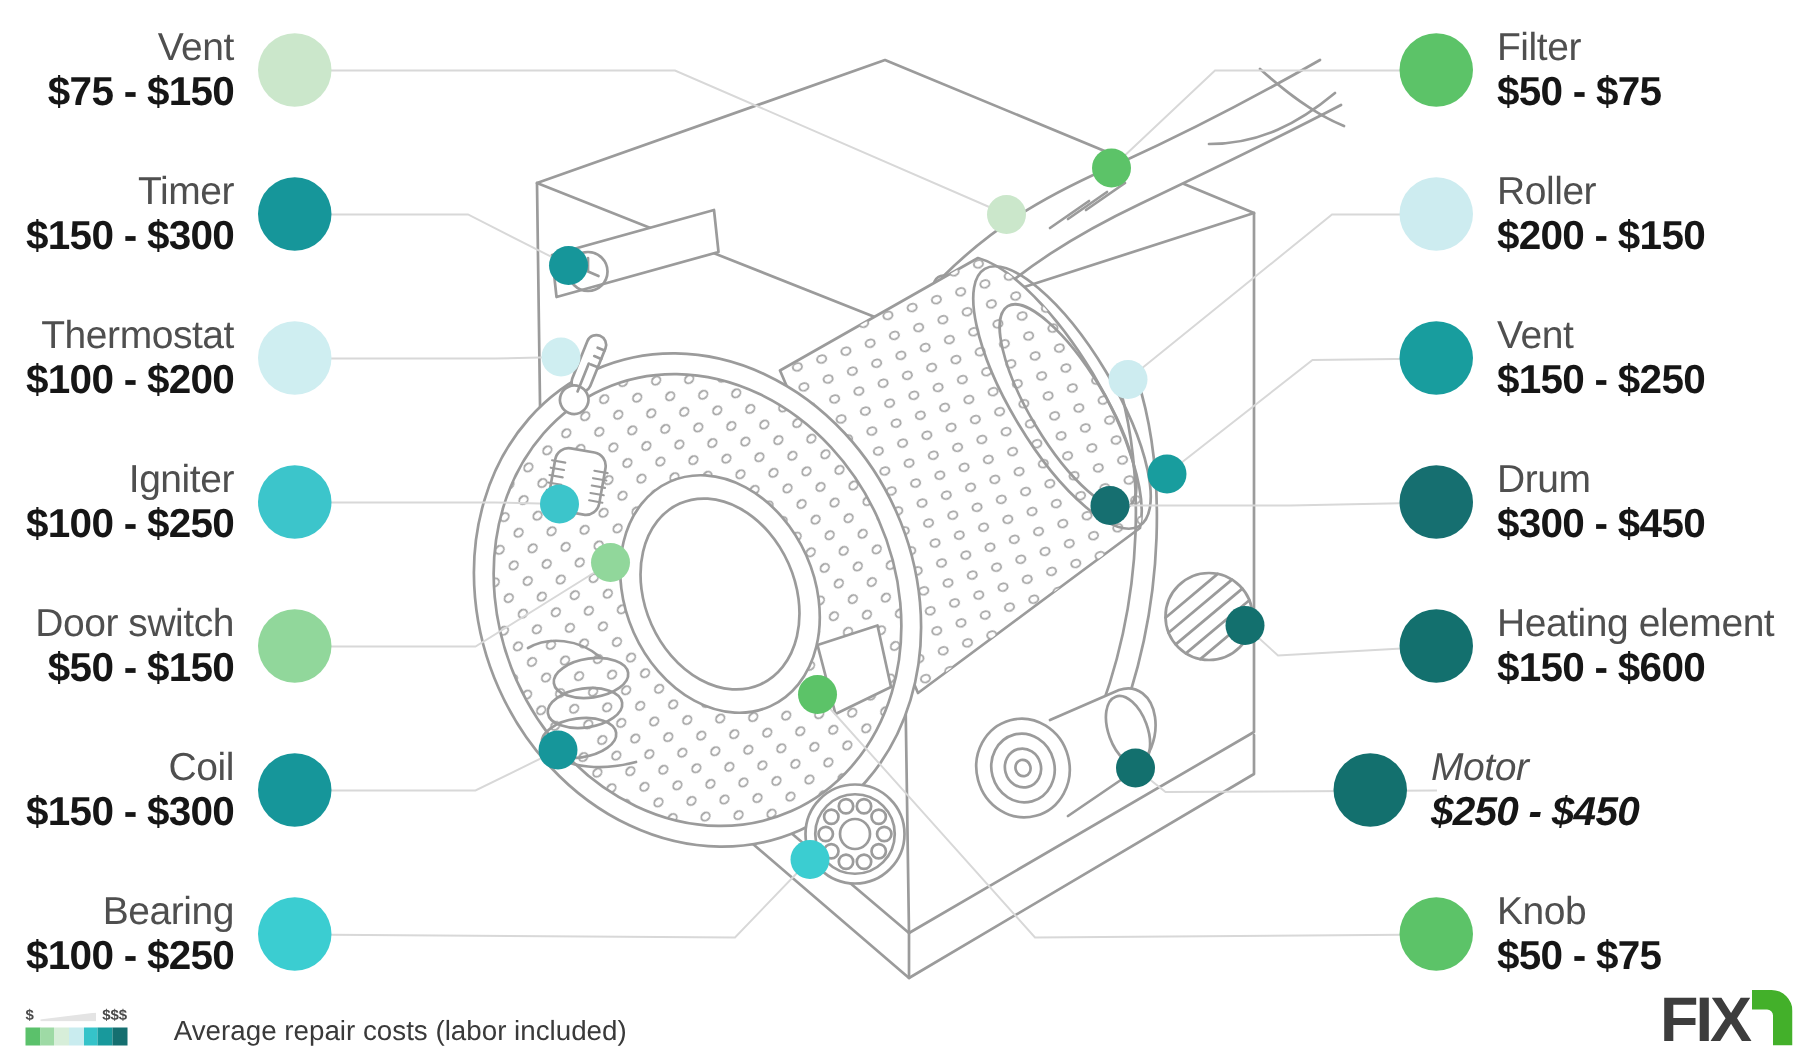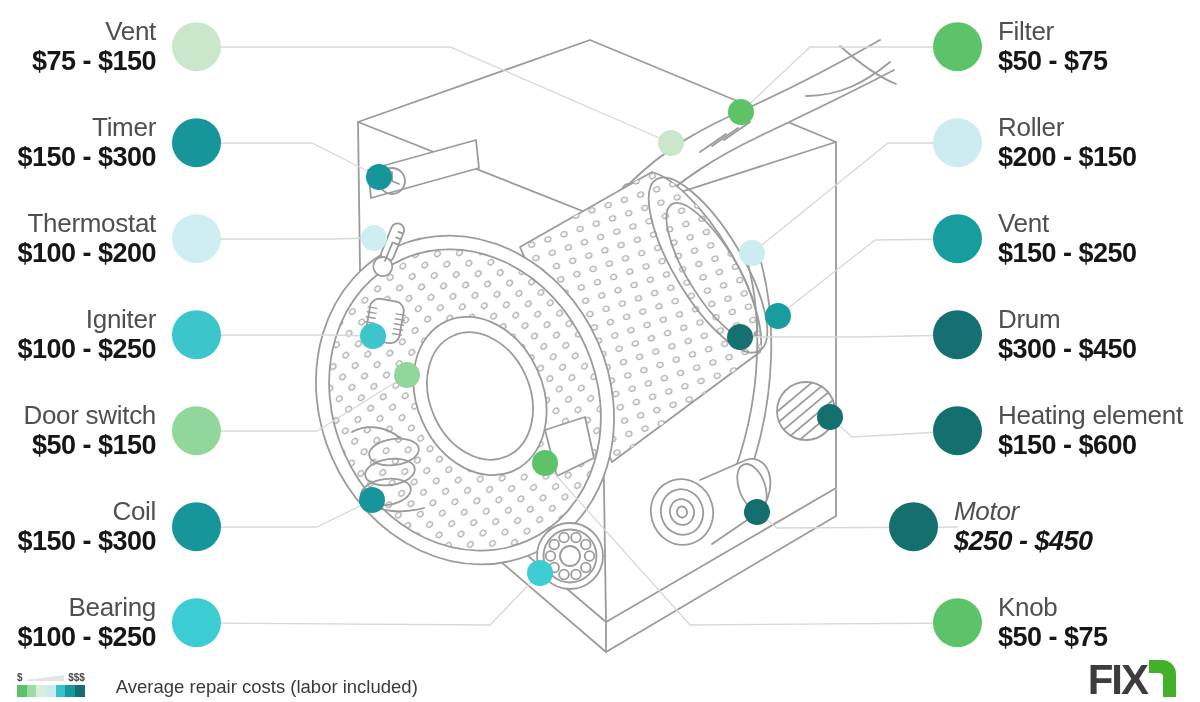--- a/index.html
+++ b/index.html
@@ -22,21 +22,21 @@
   .scale{display:flex;flex-direction:column;}
   .scale-labels{display:flex;align-items:center;font-size:10px;font-weight:700;color:#4a4a4a;
                 margin-bottom:2px;line-height:1;}
   .wedge{flex:1;height:6px;margin:0 4px;background:#e4e4e4;
          clip-path:polygon(0 78%,100% 0,100% 100%,0 100%);}
   .swatches{display:flex;}
   .swatch{width:9.7px;height:12px;}
   .caption{font-size:18.5px;color:#3a3a3a;line-height:1;position:relative;top:-1px;margin-left:20px;}
 
   
-  .logo{position:absolute;right:24px;bottom:5px;display:flex;align-items:flex-end;}
+  .logo{position:absolute;right:5px;bottom:5px;display:flex;align-items:flex-end;}
   .logo-text{font-size:42px;font-weight:800;color:#3d3d3d;letter-spacing:-2px;line-height:0.78;}
   .logo-glyph{margin-left:2px;display:block;}
 </style>
 </head>
 <body>
 
 <div class="stage">
 
   <svg id="scene" viewBox="0 0 1200 702">
     <defs>

